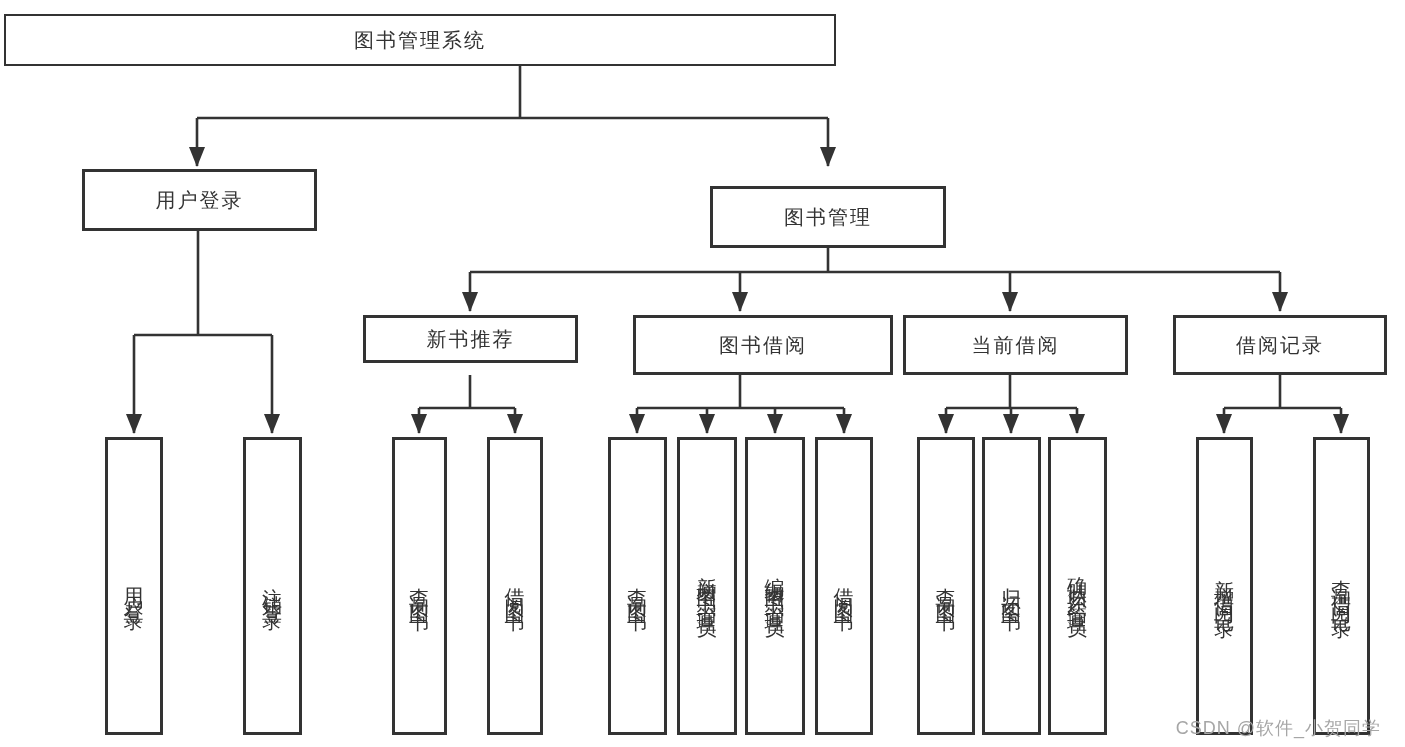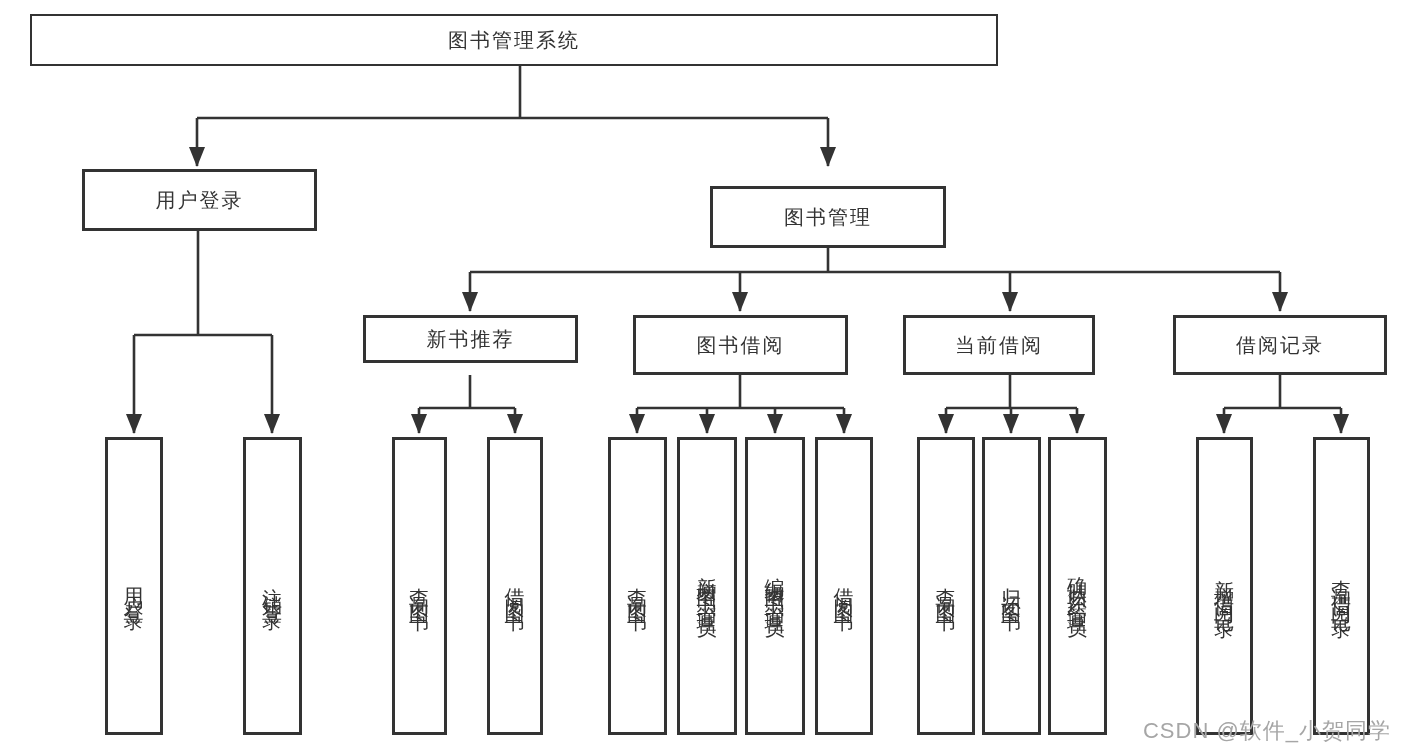--- a/index.html
+++ b/index.html
@@ -27,22 +27,22 @@
   .vnode{
     writing-mode:vertical-rl;
     text-orientation:mixed;
     letter-spacing:8px;
     font-size:20px;
     line-height:1;
     padding-top:4px;
   }
   #watermark{
     position:absolute;
-    top:716px;right:14px;
-    font-size:22px;
+    top:716px;right:24px;
+    font-size:18px;
     color:var(--watermark,#a6a6a6);
     letter-spacing:1px;
     z-index:5;
     white-space:nowrap;
   }
 </style>
 </head>
 <body>
 
 <div id="stage">
@@ -88,28 +88,28 @@
     <path d="M946 408 V433" marker-end="url(#arrow)"></path>
     <path d="M1011 408 V433" marker-end="url(#arrow)"></path>
     <path d="M1077 408 V433" marker-end="url(#arrow)"></path>
 
     <path d="M1280 375 V408"></path>
     <path d="M1224 408 H1341"></path>
     <path d="M1224 408 V433" marker-end="url(#arrow)"></path>
     <path d="M1341 408 V433" marker-end="url(#arrow)"></path>
   </svg>
 
-  <div class="node root" style="left:30px;top:14px;width:968px;height:52px;">图书管理系统</div>
+  <div class="node root" style="left:4px;top:14px;width:832px;height:52px;">图书管理系统</div>
 
   <div class="node" style="left:82px;top:169px;width:235px;height:62px;">用户登录</div>
   <div class="node" style="left:710px;top:169px;width:236px;height:62px;margin-top:17px;">图书管理</div>
 
   <div class="node" style="left:363px;top:315px;width:215px;height:48px;">新书推荐</div>
-  <div class="node" style="left:633px;top:315px;width:215px;height:60px;">图书借阅</div>
-  <div class="node" style="left:903px;top:315px;width:192px;height:60px;">当前借阅</div>
+  <div class="node" style="left:633px;top:315px;width:260px;height:60px;">图书借阅</div>
+  <div class="node" style="left:903px;top:315px;width:225px;height:60px;">当前借阅</div>
   <div class="node" style="left:1173px;top:315px;width:214px;height:60px;">借阅记录</div>
 
   <div class="node vnode" style="left:105px;top:437px;width:58px;height:298px;">用户登录</div>
   <div class="node vnode" style="left:243px;top:437px;width:59px;height:298px;">注销登录</div>
 
   <div class="node vnode" style="left:392px;top:437px;width:55px;height:298px;">查询图书</div>
   <div class="node vnode" style="left:487px;top:437px;width:56px;height:298px;">借阅图书</div>
 
   <div class="node vnode" style="left:608px;top:437px;width:59px;height:298px;">查询图书</div>
   <div class="node vnode" style="left:677px;top:437px;width:60px;height:298px;letter-spacing:6px;">新增图书（管理员）</div>

